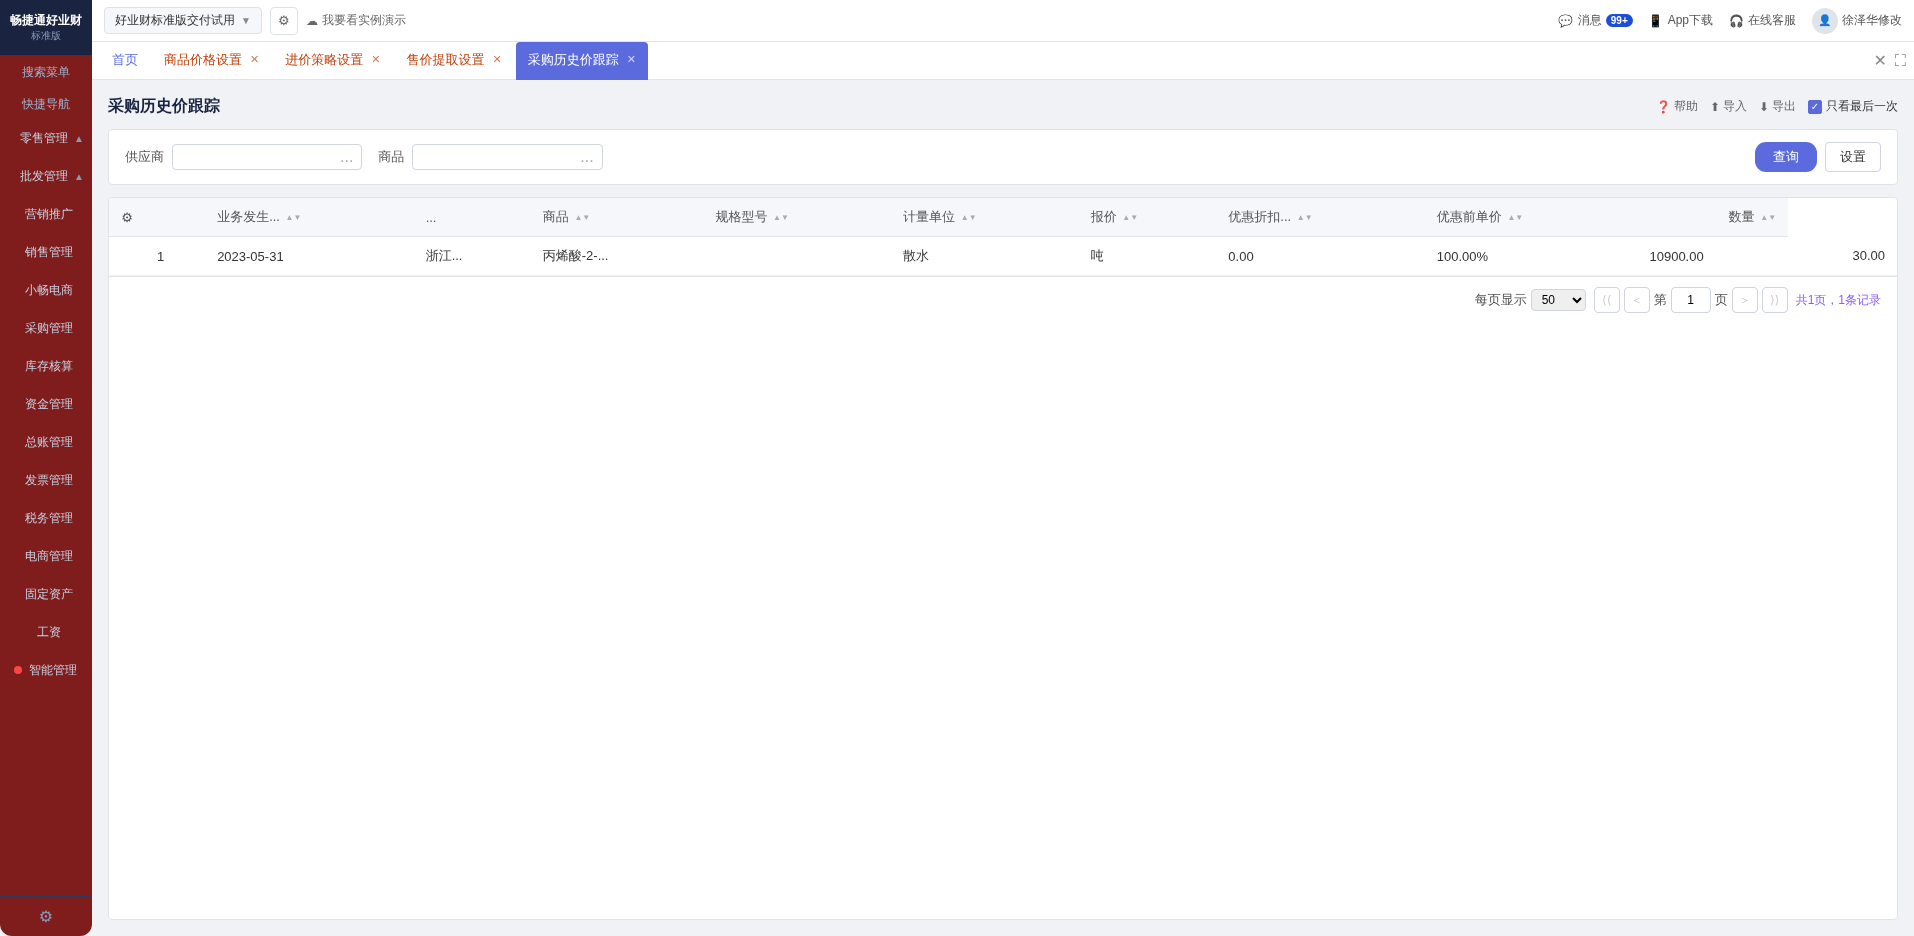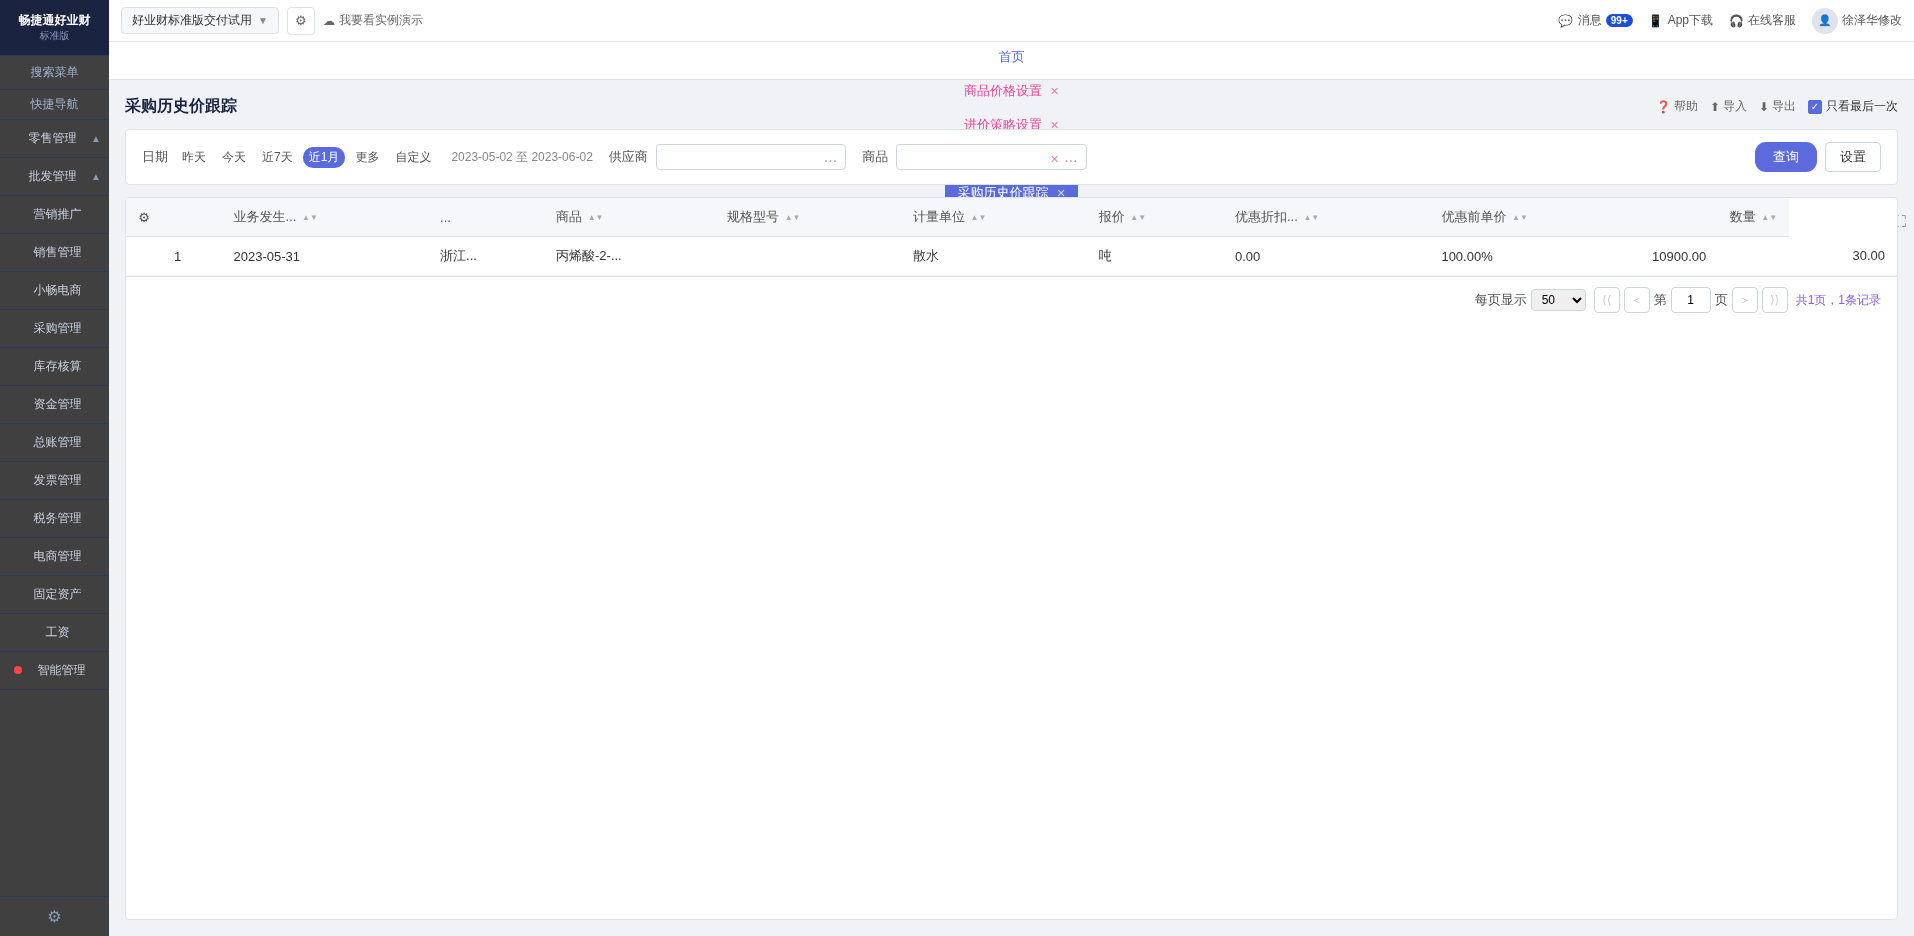--- a/index.html
+++ b/index.html
@@ -1,19 +1,19 @@
 <!DOCTYPE html>
 <html><head>
   <meta charset="utf-8">
   <style>
     * { box-sizing: border-box; margin: 0; padding: 0; }
     body { font-family: 'Microsoft YaHei', Arial, sans-serif; font-size: 13px; background: #f0f2f5; color: #333; display: flex; height: 936px; overflow: hidden; }
 
     
-    .sidebar { width: 109px; background: #404040; color: #c8d0e0; display: flex; flex-direction: column; flex-shrink: 0; height: 100%; }
+    .sidebar { width: 92px; background: #7f1d1d; color: #c8d0e0; display: flex; flex-direction: column; flex-shrink: 0; height: 100%; border-radius: 12px; }
     .sidebar-logo { padding: 12px 8px; background: #1a2340; text-align: center; font-size: 11px; color: #fff; line-height: 1.4; border-bottom: 1px solid #2a3a5c; }
     .sidebar-logo .logo-title { font-weight: bold; font-size: 12px; }
     .sidebar-logo .logo-sub { font-size: 10px; color: #8899bb; }
     .sidebar-search { padding: 8px; text-align: center; font-size: 12px; color: #a0b0cc; cursor: pointer; border-bottom: 1px solid #2a3a5c; }
     .sidebar-nav { padding: 6px; text-align: center; font-size: 12px; color: #a0b0cc; cursor: pointer; border-bottom: 1px solid #2a3a5c; }
     .sidebar-item { padding: 10px 4px; text-align: center; font-size: 12px; color: #c8d0e0; cursor: pointer; border-bottom: 1px solid #2a3a5c; display: flex; align-items: center; justify-content: space-between; padding-left: 14px; padding-right: 8px; }
     .sidebar-item.has-dot { }
     .sidebar-item .dot { width: 8px; height: 8px; background: #ff4444; border-radius: 50%; flex-shrink: 0; }
     .sidebar-item-label { flex: 1; text-align: center; }
     .sidebar-arrow { font-size: 10px; color: #8899bb; }
@@ -29,22 +29,22 @@
     .app-selector { display: flex; align-items: center; gap: 6px; background: #f5f7fa; border: 1px solid #dde1e8; border-radius: 4px; padding: 4px 10px; cursor: pointer; font-size: 12px; color: #333; }
     .app-selector .arrow { color: #888; font-size: 10px; }
     .settings-icon-btn { width: 28px; height: 28px; border: 1px solid #dde1e8; border-radius: 4px; display: flex; align-items: center; justify-content: center; cursor: pointer; color: #666; }
     .demo-link { display: flex; align-items: center; gap: 4px; color: #666; font-size: 12px; cursor: pointer; }
     .topbar-right { display: flex; align-items: center; gap: 16px; }
     .topbar-right-item { display: flex; align-items: center; gap: 4px; font-size: 12px; color: #555; cursor: pointer; }
     .badge { background: #1d4ed8; color: #fff; border-radius: 10px; font-size: 10px; padding: 1px 5px; font-weight: bold; }
     .avatar-circle { width: 26px; height: 26px; border-radius: 50%; background: #e0e4ea; display: flex; align-items: center; justify-content: center; font-size: 11px; color: #666; }
 
     
-    .tabs-bar { height: 38px; background: #fff; display: flex; align-items: center; padding: 0 8px; border-bottom: 1px solid #e0e4ea; flex-shrink: 0; gap: 2px; flex-direction: column; }
-    .tab { display: flex; align-items: center; gap: 4px; padding: 6px 12px; font-size: 13px; color: #ec4899; cursor: pointer; border-radius: 4px 4px 0 0; height: 38px; border-bottom: 2px solid transparent; white-space: nowrap; }
+    .tabs-bar { height: 38px; background: #fff; display: flex; align-items: center; padding: 0 8px; border-bottom: 1px solid #e0e4ea; flex-shrink: 0; gap: 2px; }
+    .tab { display: flex; align-items: center; gap: 4px; padding: 6px 12px; font-size: 13px; color: #c2410c; cursor: pointer; border-radius: 4px 4px 0 0; height: 38px; border-bottom: 2px solid transparent; white-space: nowrap; }
     .tab.active { background: #5b6bde; color: #fff; border-bottom: 2px solid #5b6bde; }
     .tab .close-x { font-size: 11px; margin-left: 4px; opacity: 0.7; }
     .tab.active .close-x { color: #fff; }
     .tab-home { color: #5b6bde; font-weight: 500; }
     .tabs-right { margin-left: auto; display: flex; align-items: center; gap: 8px; }
     .tabs-right-btn { font-size: 16px; color: #888; cursor: pointer; }
 
     
     .content { flex: 1; overflow: auto; padding: 16px; display: flex; flex-direction: column; gap: 12px; }
 
@@ -239,32 +239,20 @@
         <div class="checkbox-row">
           <div class="checkbox-box">
             <span class="checkbox-check">✓</span>
           </div>
           <span>只看最后一次</span>
         </div>
       </div>
     </div>
 
     <div class="filter-bar">
-      <div class="filter-group">
-        <span class="filter-label">日期</span>
-        <div class="date-options">
-          <span class="date-option">昨天</span>
-          <span class="date-option">今天</span>
-          <span class="date-option">近7天</span>
-          <span class="date-option active">近1月</span>
-          <span class="date-option">更多</span>
-          <span class="date-option">自定义</span>
-        </div>
-        <span class="date-range">2023-05-02 至 2023-06-02</span>
-      </div>
 
       <div class="filter-group">
         <span class="filter-label">供应商</span>
         <div class="filter-input-wrap">
           <input class="filter-input" style="">
           <span class="filter-dots">...</span>
         </div>
       </div>
 
       <div class="filter-group">

